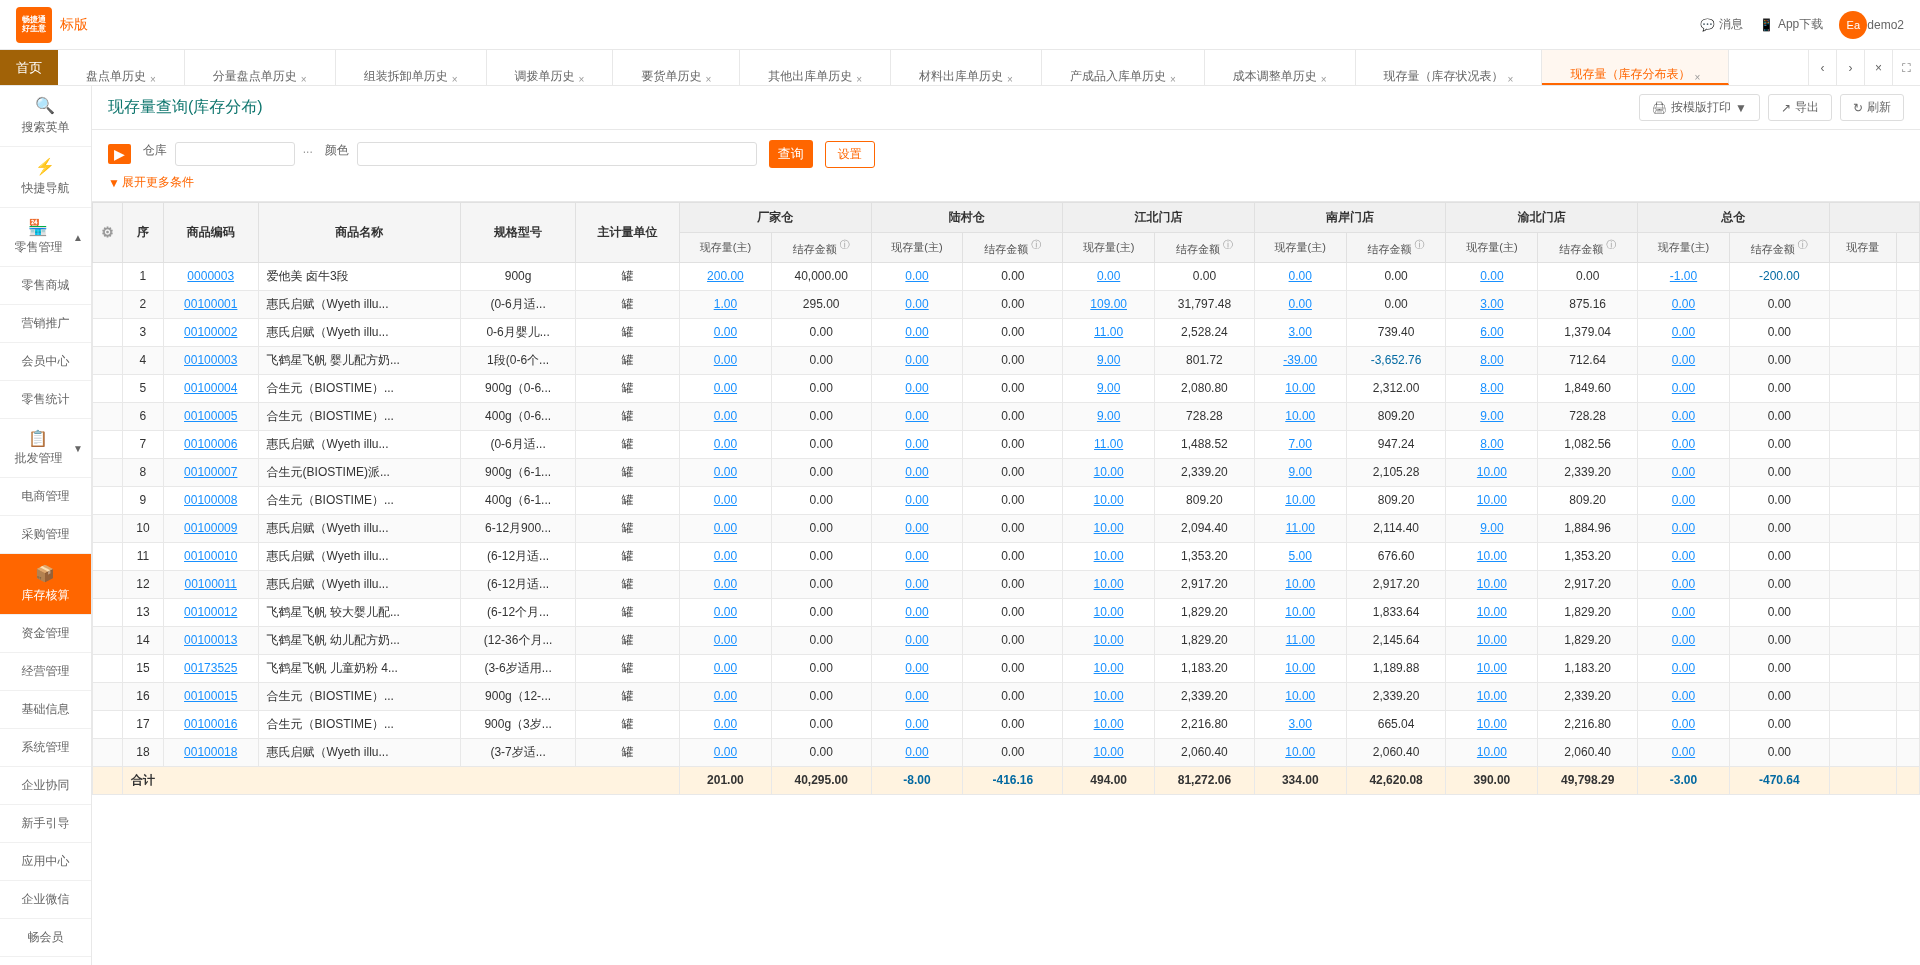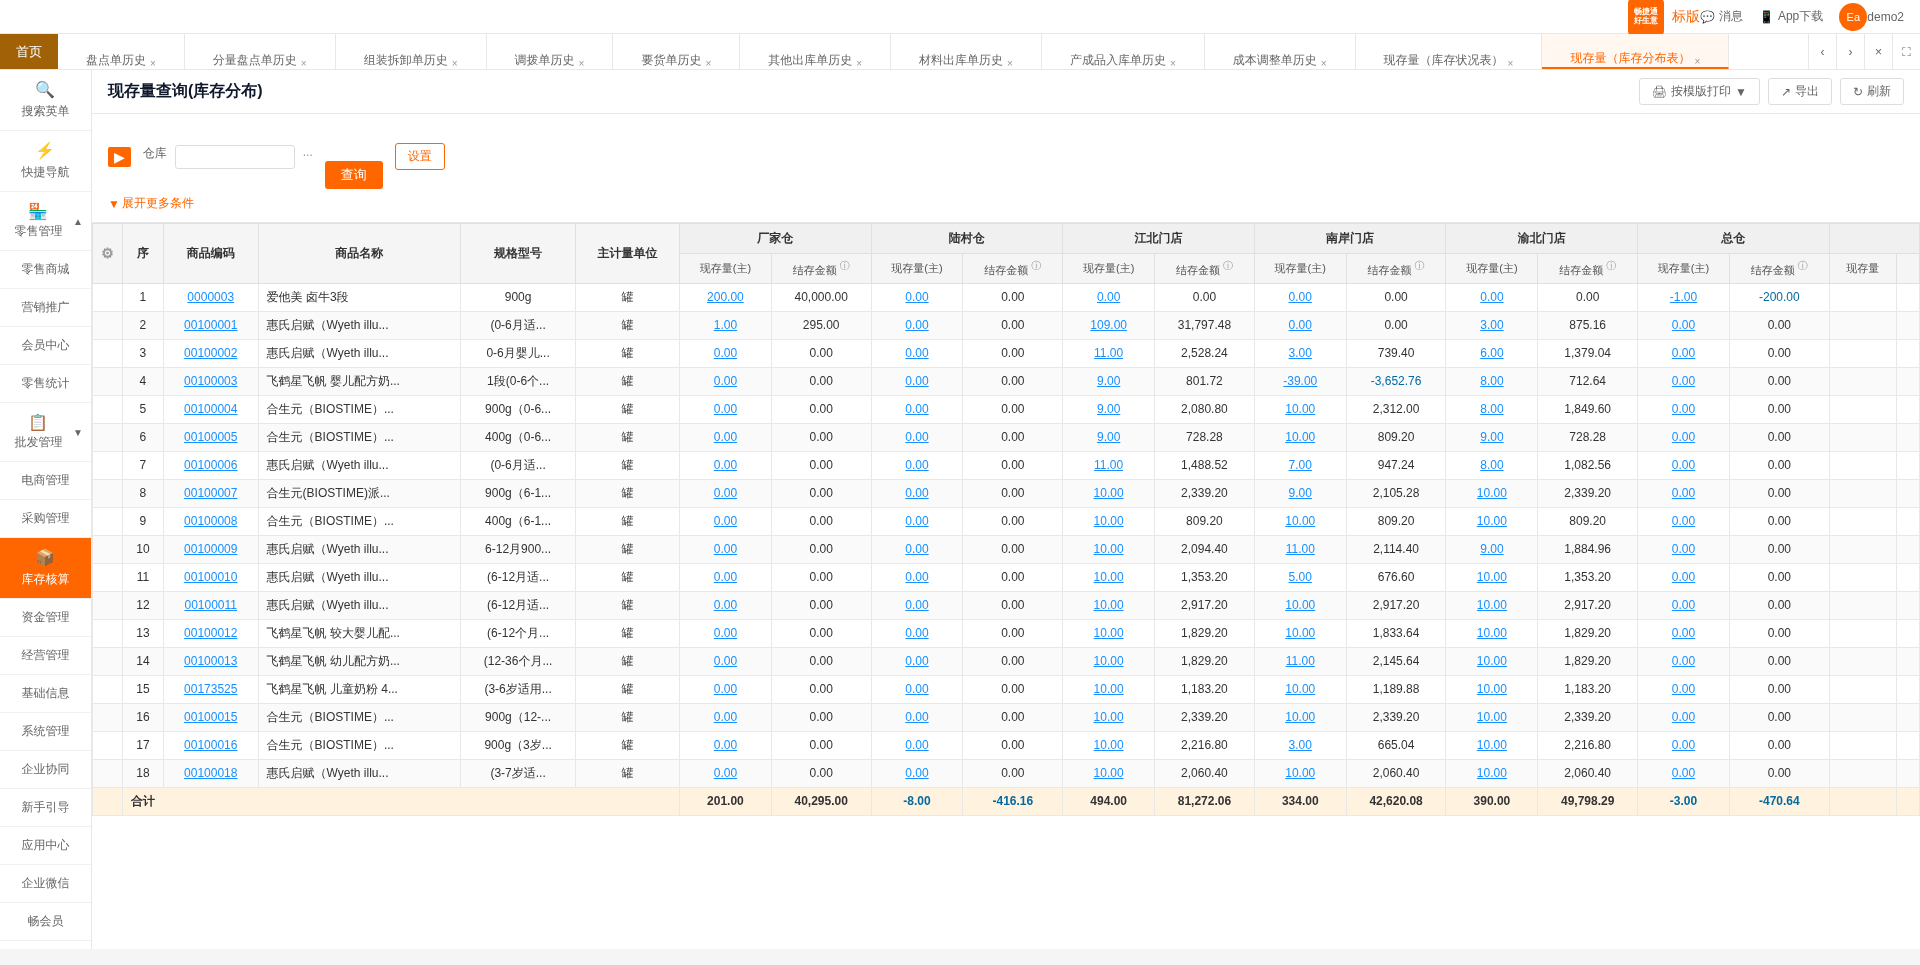--- a/index.html
+++ b/index.html
@@ -1,19 +1,19 @@
 <!DOCTYPE html>
 <html><head>
   <meta charset="utf-8">
   <style>
     * { box-sizing: border-box; margin: 0; padding: 0; }
     body { font-family: 'Microsoft YaHei', Arial, sans-serif; font-size: 12px; background: #f5f5f5; color: #333; overflow: hidden; height: 965px; }
 
     
-    .top-bar { height: 34px; background: #fff; display: flex; align-items: center; justify-content: flex-end; padding: 0 16px; border-bottom: 1px solid #e8e8e8; }
+    .top-bar { height: 50px; background: #fff; display: flex; align-items: center; justify-content: space-between; padding: 0 16px; border-bottom: 1px solid #e8e8e8; }
     .logo-area { display: flex; align-items: center; gap: 8px; }
     .logo-img { width: 36px; height: 36px; background: #ff6600; border-radius: 4px; display: flex; align-items: center; justify-content: center; color: white; font-size: 10px; font-weight: bold; }
     .top-right { display: flex; align-items: center; gap: 16px; color: #666; font-size: 12px; }
     .top-right span { cursor: pointer; display: flex; align-items: center; gap: 4px; }
     .avatar { width: 28px; height: 28px; background: #ff6600; border-radius: 50%; display: flex; align-items: center; justify-content: center; color: white; font-size: 11px; }
 
     
     .tab-bar { height: 36px; background: #fff; display: flex; align-items: center; border-bottom: 1px solid #e8e8e8; overflow: hidden; }
     .tab-home { padding: 16px 16px; height: 100%; display: flex; align-items: center; color: #fff; background: #a16207; font-size: 13px; cursor: pointer; white-space: nowrap; }
     .tab { padding: 0 28px; height: 100%; display: flex; align-items: flex-end; font-size: 12px; cursor: pointer; white-space: nowrap; border-right: 1px solid #e8e8e8; color: #666; gap: 4px; }
@@ -29,33 +29,33 @@
     .sidebar { width: 92px; background: #fff; border-right: 1px solid #e8e8e8; display: flex; flex-direction: column; overflow-y: auto; }
     .sidebar-item { padding: 10px 4px; text-align: center; cursor: pointer; font-size: 12px; color: #666; display: flex; flex-direction: column; align-items: center; gap: 4px; border-bottom: 1px solid #f0f0f0; }
     .sidebar-item.active { background: #ff6600; color: #fff; }
     .sidebar-item .s-icon { font-size: 16px; }
 
     
     .content { flex: 1; display: flex; flex-direction: column; overflow: hidden; }
 
     
     .page-header { background: #fff; padding: 8px 16px; border-bottom: 1px solid #e8e8e8; display: flex; align-items: center; justify-content: space-between; }
-    .page-title { font-size: 16px; font-weight: bold; color: #0f172a; }
+    .page-title { font-size: 16px; font-weight: normal; color: #0f766e; }
     .page-actions { display: flex; gap: 8px; }
     .action-btn { padding: 4px 12px; border: 1px solid #ddd; border-radius: 3px; cursor: pointer; font-size: 12px; color: #666; background: #fff; display: flex; align-items: center; gap: 4px; }
 
     
     .search-area { background: #fff; padding: 10px 16px; border-bottom: 1px solid #e8e8e8; }
     .search-row { display: flex; align-items: center; gap: 12px; flex-wrap: wrap; }
     .search-field { display: flex; align-items: flex-start; gap: 8px; }
     .search-label { color: #666; white-space: nowrap; }
     .search-input { border: 1px solid #ddd; border-radius: 3px; padding: 4px 8px; font-size: 12px; color: #333; background: #fff; min-width: 120px; }
     .search-input-wide { min-width: 400px; border: 1px solid #ddd; border-radius: 3px; padding: 4px 8px; font-size: 12px; color: #333; overflow: hidden; text-overflow: ellipsis; white-space: nowrap; }
     .expand-btn { color: #ff6600; cursor: pointer; font-size: 12px; display: flex; align-items: center; gap: 2px; }
-    .query-btn { background: #ff6600; color: #fff; border: none; border-radius: 3px; padding: 5px 16px; cursor: pointer; font-size: 13px; margin-top: 37px; }
+    .query-btn { background: #ff6600; color: #fff; border: none; border-radius: 3px; padding: 5px 9px; cursor: pointer; font-size: 13px; }
     .set-btn { background: #fff; color: #ff6600; border: 1px solid #ff6600; border-radius: 3px; padding: 4px 12px; cursor: pointer; font-size: 12px; }
     .orange-arrow { background: #ff6600; color: #fff; border: none; padding: 2px 6px; border-radius: 2px; cursor: pointer; font-size: 14px; }
 
     
     .table-container { flex: 1; overflow: auto; background: #fff; margin: 0; }
     table { width: 100%; border-collapse: collapse; font-size: 12px; }
     thead { position: sticky; top: 0; z-index: 10; }
     thead tr:first-child th { background: #f5f5f5; border: 1px solid #e0e0e0; padding: 6px 8px; text-align: center; font-weight: bold; color: #333; }
     thead tr:nth-child(2) th { background: #f5f5f5; border: 1px solid #e0e0e0; padding: 5px 8px; text-align: center; font-weight: normal; color: #555; white-space: nowrap; }
     tbody tr { border-bottom: 1px solid #f0f0f0; }
@@ -217,20 +217,24 @@
       </div>
     </div>
 
     <div class="search-area">
       <div class="search-row">
         <button class="orange-arrow">▶</button>
         <div class="search-field">
           <span class="search-label">仓库</span>
           <input class="search-input" placeholder="" style="width: 100px;" value="">
           <span style="color:#999;cursor:pointer;">...</span>
+        </div>
+        <div class="search-field">
+          <span class="search-label">颜色</span>
+          <div class="search-input-wide" style="width:180px;border:1px solid #ddd;border-radius:3px;padding:4px 8px;font-size:12px;min-height:24px;"></div>
         </div>
         <button class="query-btn">查询</button>
         <button class="set-btn">设置</button>
       </div>
       <div style="margin-top:6px;">
         <span class="expand-btn">
           <span>▼</span>
           <span>展开更多条件</span>
         </span>
       </div>

